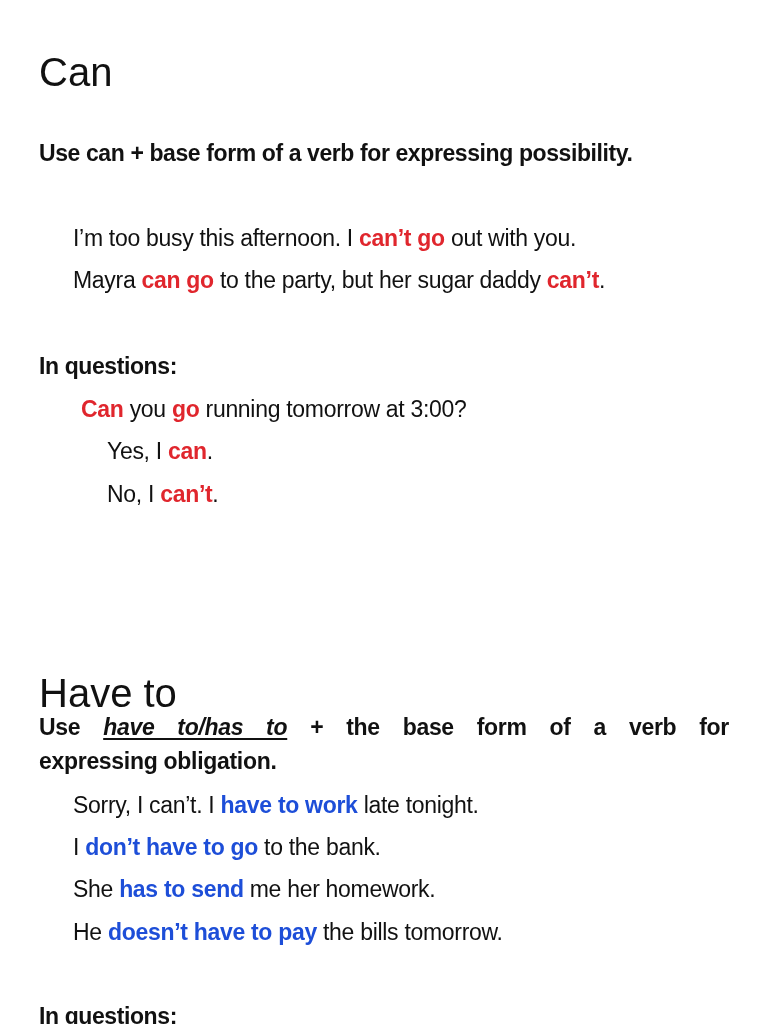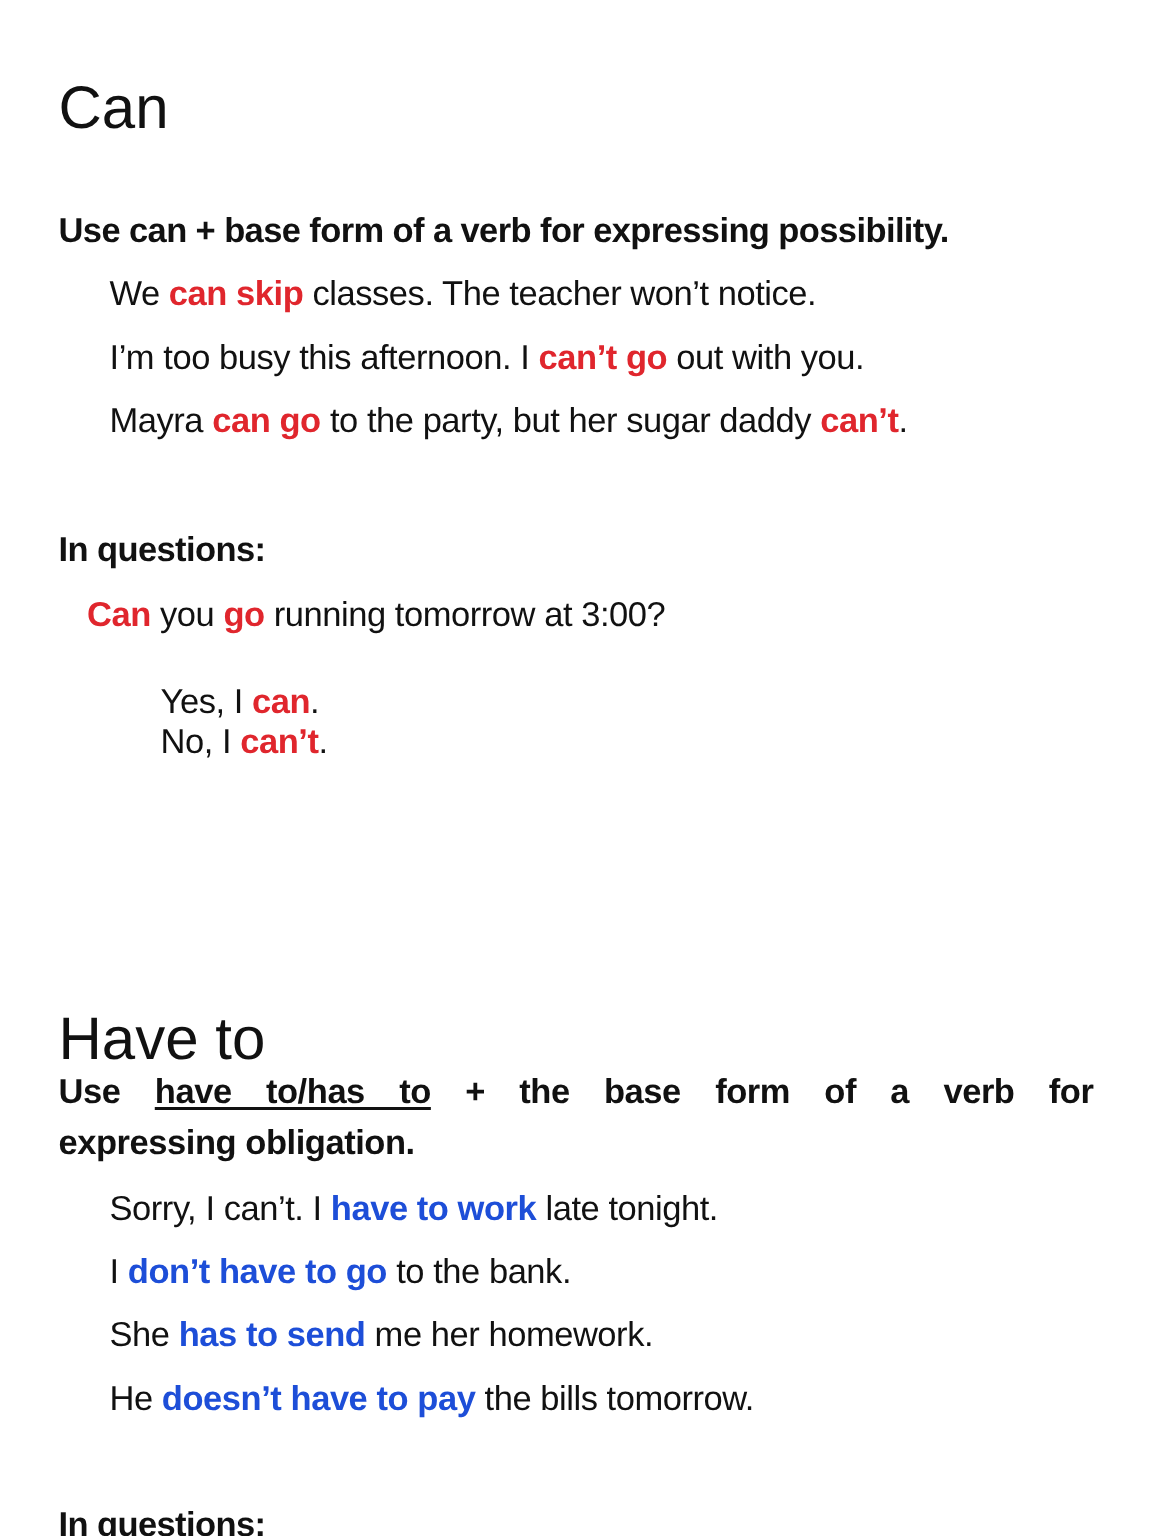--- a/index.html
+++ b/index.html
@@ -67,50 +67,48 @@
     }
     .justified .line1 {
       display: block;
       text-align: justify;
       text-align-last: justify;
     }
     .underline {
       text-decoration: underline;
       text-underline-offset: 3px;
       text-decoration-thickness: 2px;
+      font-style: italic;
     }
   </style>
 </head>
 <body>
 
 <div class="page">
 
   <div class="h1" style="top:52px;">Can</div>
 
   <div class="rule" style="top:142px;">Use can + base form of a verb for expressing possibility.</div>
 
-  <div class="ex" style="left:73px; top:184px;">
-    <span>We </span><span class="hl hl-can">can skip</span><span> classes. The teacher won’t notice.</span>
-  </div>
 
   <div class="ex" style="left:73px; top:227px;text-align:right;">
     <span>I’m too busy this afternoon. I </span><span class="hl hl-can">can’t go</span><span> out with you.</span>
   </div>
 
   <div class="ex" style="left:73px; top:269px;">
     <span>Mayra </span><span class="hl hl-can">can go</span><span> to the party, but her sugar daddy </span><span class="hl hl-can">can’t</span><span>.</span>
   </div>
 
   <div class="rule" style="top:355px;">In questions:</div>
 
-  <div class="ex" style="left:58px; top:398px;">
+  <div class="ex" style="left:81px; top:398px;">
     <span class="hl hl-can">Can</span><span> you </span><span class="hl hl-can">go</span><span> running tomorrow at 3:00?</span>
   </div>
 
-  <div class="ex" style="left:107px; top:440px;margin-top:16px;">
+  <div class="ex" style="left:107px; top:440px;">
     <span>Yes, I </span><span class="hl hl-can">can</span><span>.</span>
   </div>
 
   <div class="ex" style="left:107px; top:483px;">
     <span>No, I </span><span class="hl hl-can">can’t</span><span>.</span>
   </div>
 
   <div class="h1" style="top:626px;margin-top:47px;">Have to</div>
 
   <div class="justified" style="top:710px;">

